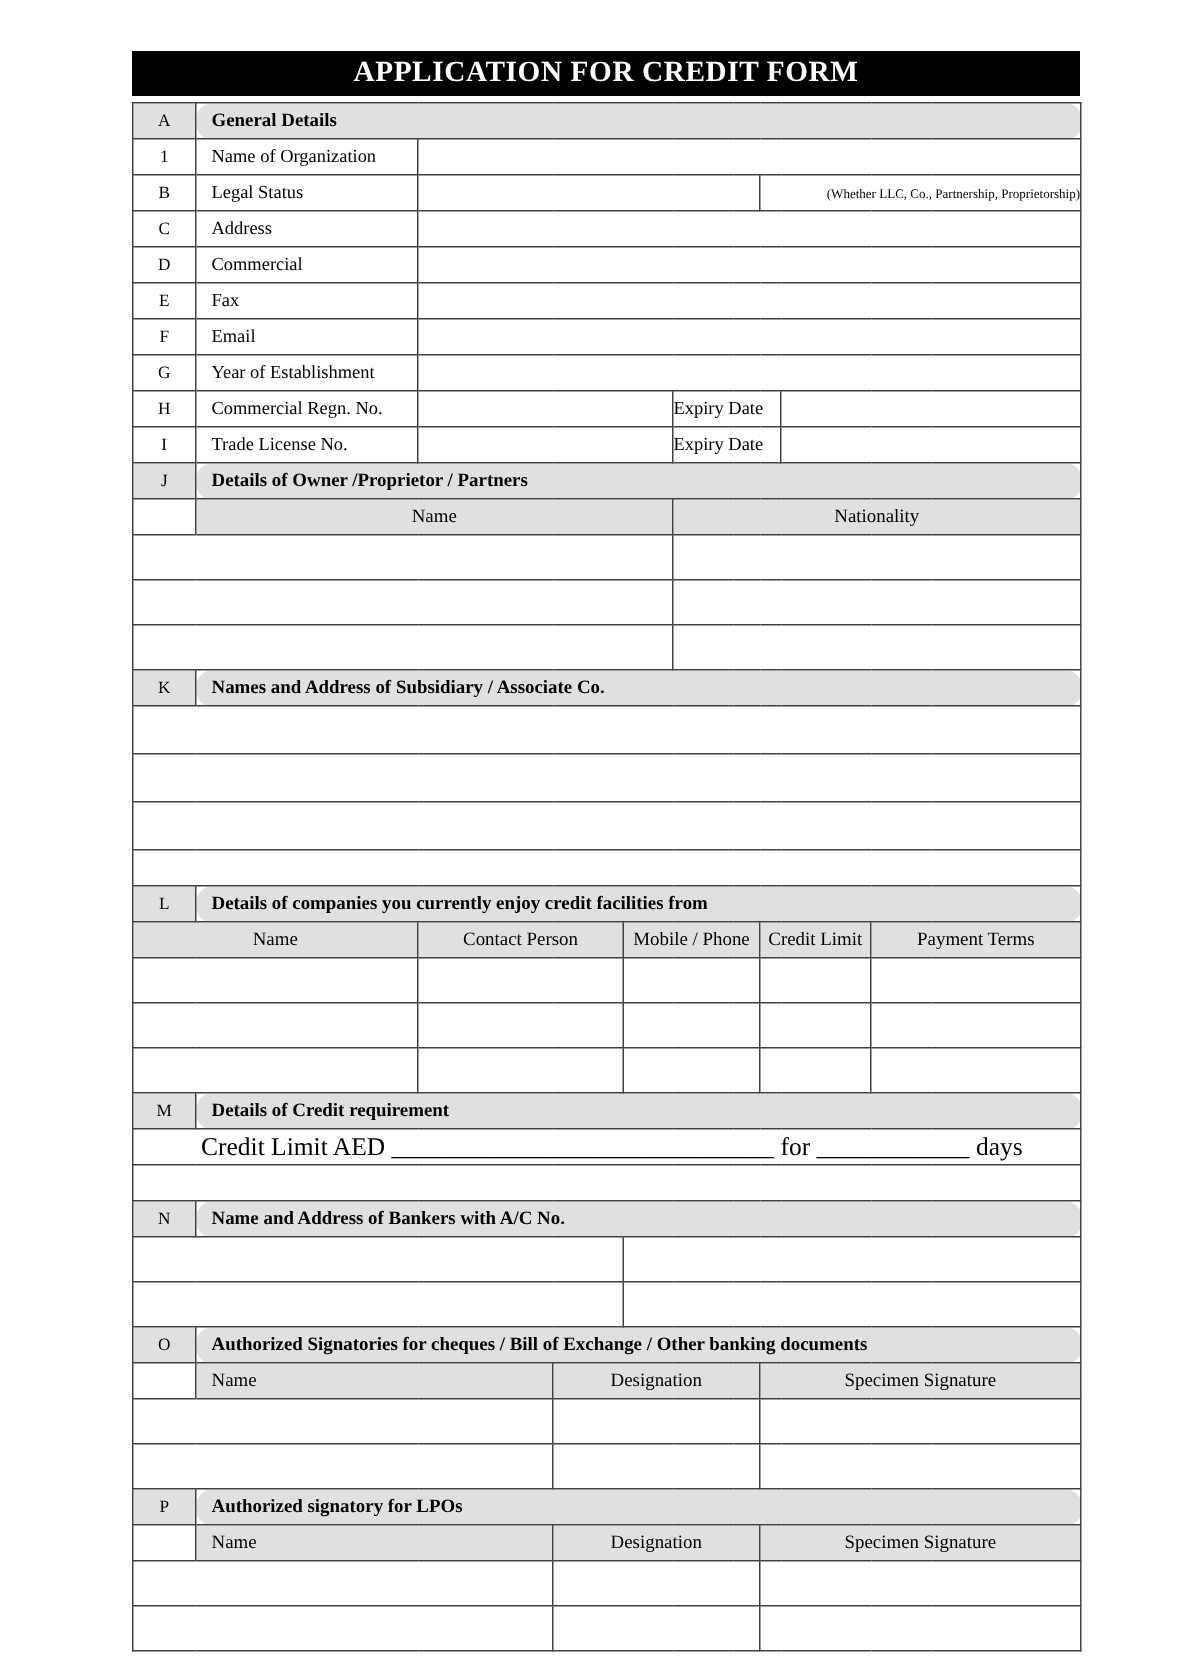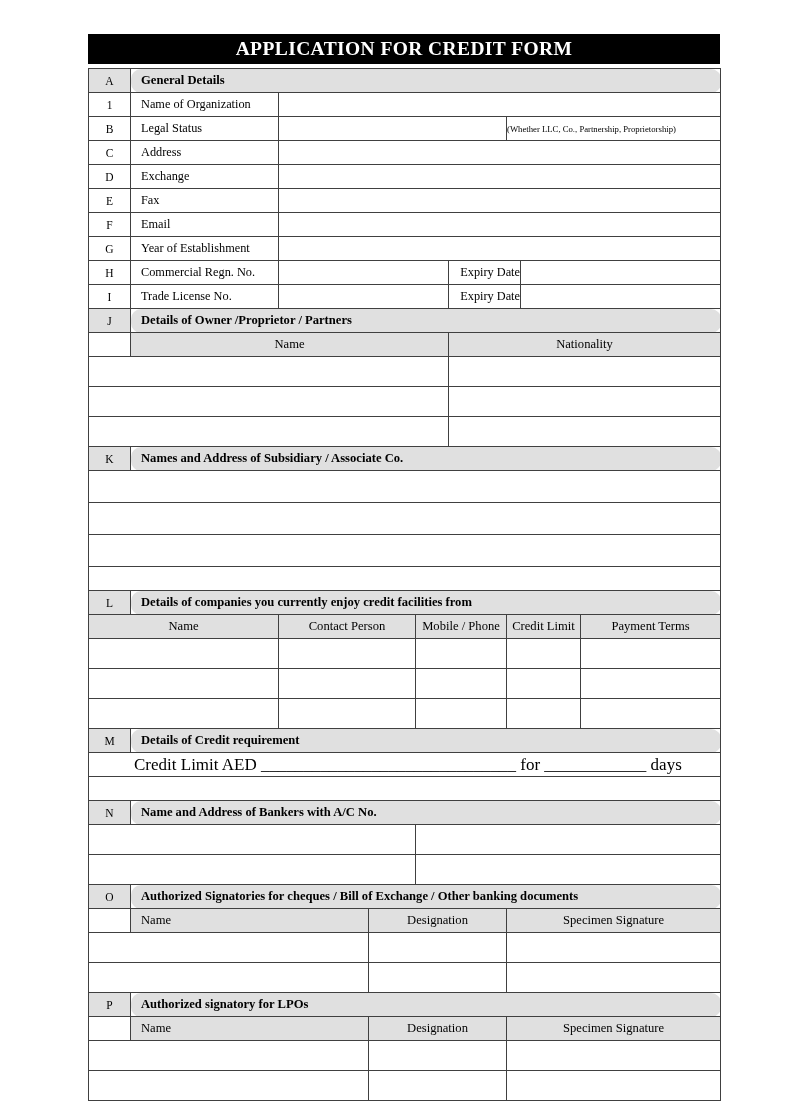--- a/index.html
+++ b/index.html
@@ -100,25 +100,25 @@
     text-align: left;
     padding-left: 10px !important;
     font-size: 12.6px;
   }
   .blank-gap {
     background: #ffffff !important;
     border-right: none !important;
   }
   .hint {
     font-size: 8.7px;
+    text-align: right;
+    padding-left: 0 !important;
+  }
+  .centered {
     text-align: left;
-    padding-left: 0 !important;
-  }
-  .centered {
-    text-align: right;
     padding-left: 0 !important;
   }
   .tall { height: 30px; }
   .tall2 { height: 32px; }
   .spacer-row td {
     border-left: none;
     border-right: none;
     border-top: none;
     border-bottom: none;
     height: 6px;
@@ -174,21 +174,21 @@
       </tr>
 
       <tr>
         <td class="idx">C</td>
         <td class="label">Address</td>
         <td colspan="9"></td>
       </tr>
 
       <tr>
         <td class="idx">D</td>
-        <td class="label">Exchange</td>
+        <td class="label">Commercial</td>
         <td colspan="9"></td>
       </tr>
 
       <tr>
         <td class="idx">E</td>
         <td class="label">Fax</td>
         <td colspan="9"></td>
       </tr>
 
       <tr>

